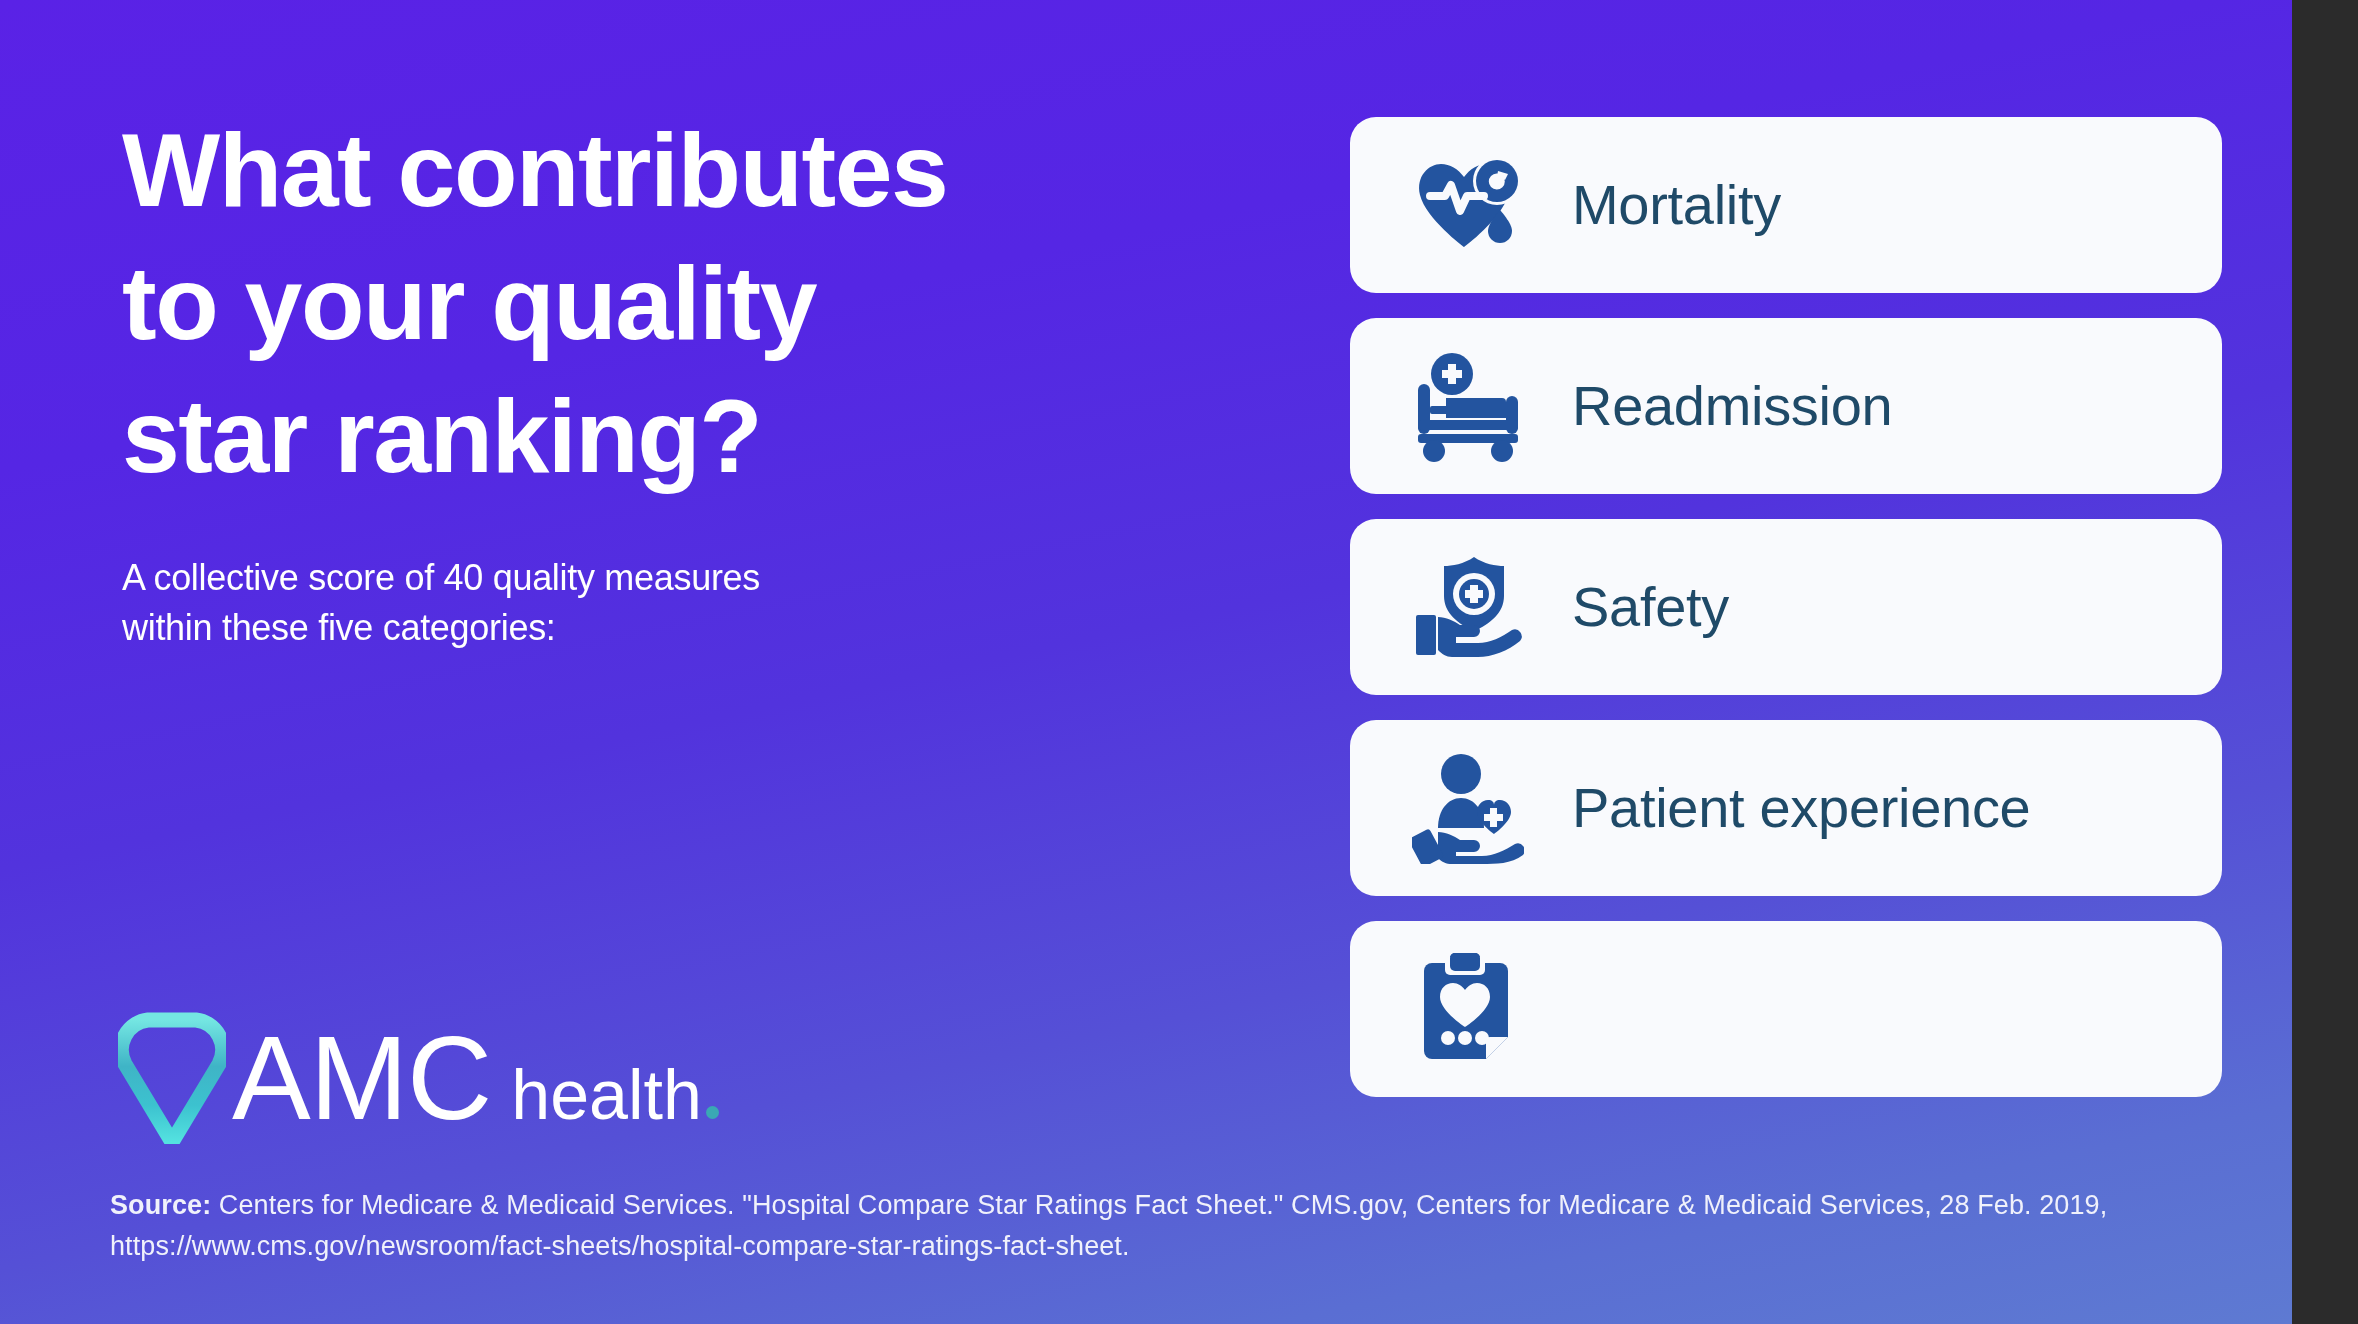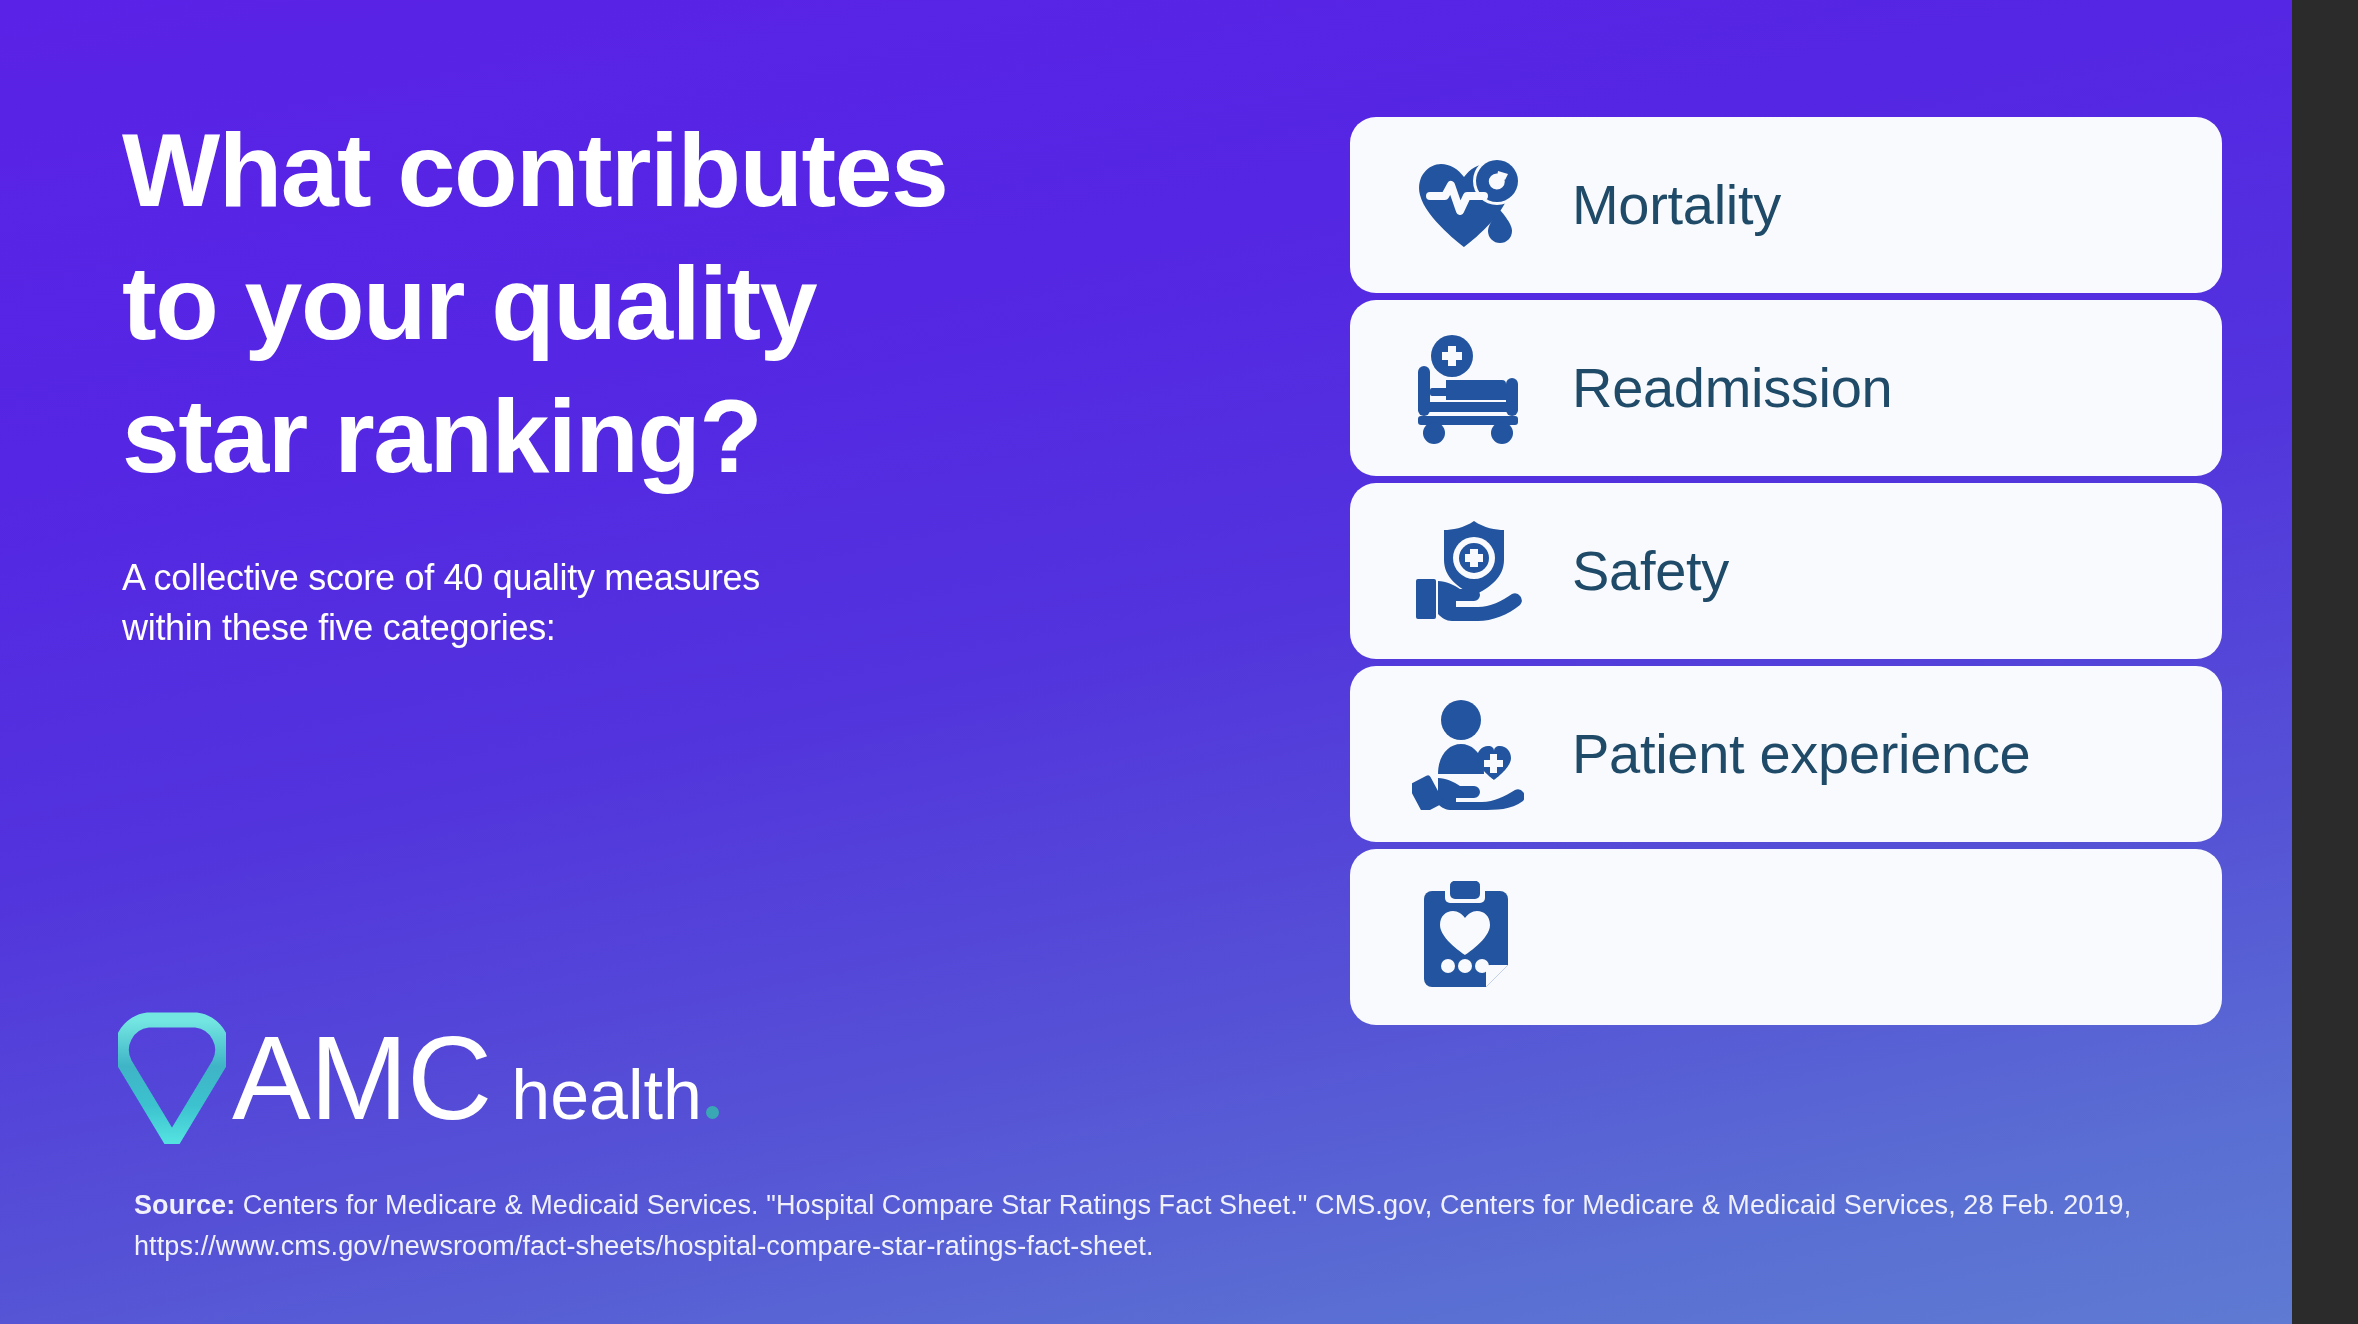--- a/index.html
+++ b/index.html
@@ -89,33 +89,32 @@
   
   .source {
     position: absolute;
     left: 110px;
     top: 1185px;
     width: 2170px;
     color: #f0f1fb;
     font-size: 27px;
     line-height: 1.5;
     letter-spacing: 0.1px;
-    margin-left: 24px;
   }
   .source b { font-weight: 700; }
 
   
   .cards {
     position: absolute;
     left: 1350px;
     top: 117px;
     width: 872px;
     display: flex;
     flex-direction: column;
-    gap: 7px;
+    gap: 25px;
   }
   .card {
     background: #f9fafd;
     border-radius: 26px;
     height: 176px;
     display: flex;
     align-items: center;
     box-sizing: border-box;
     padding-left: 62px;
   }

